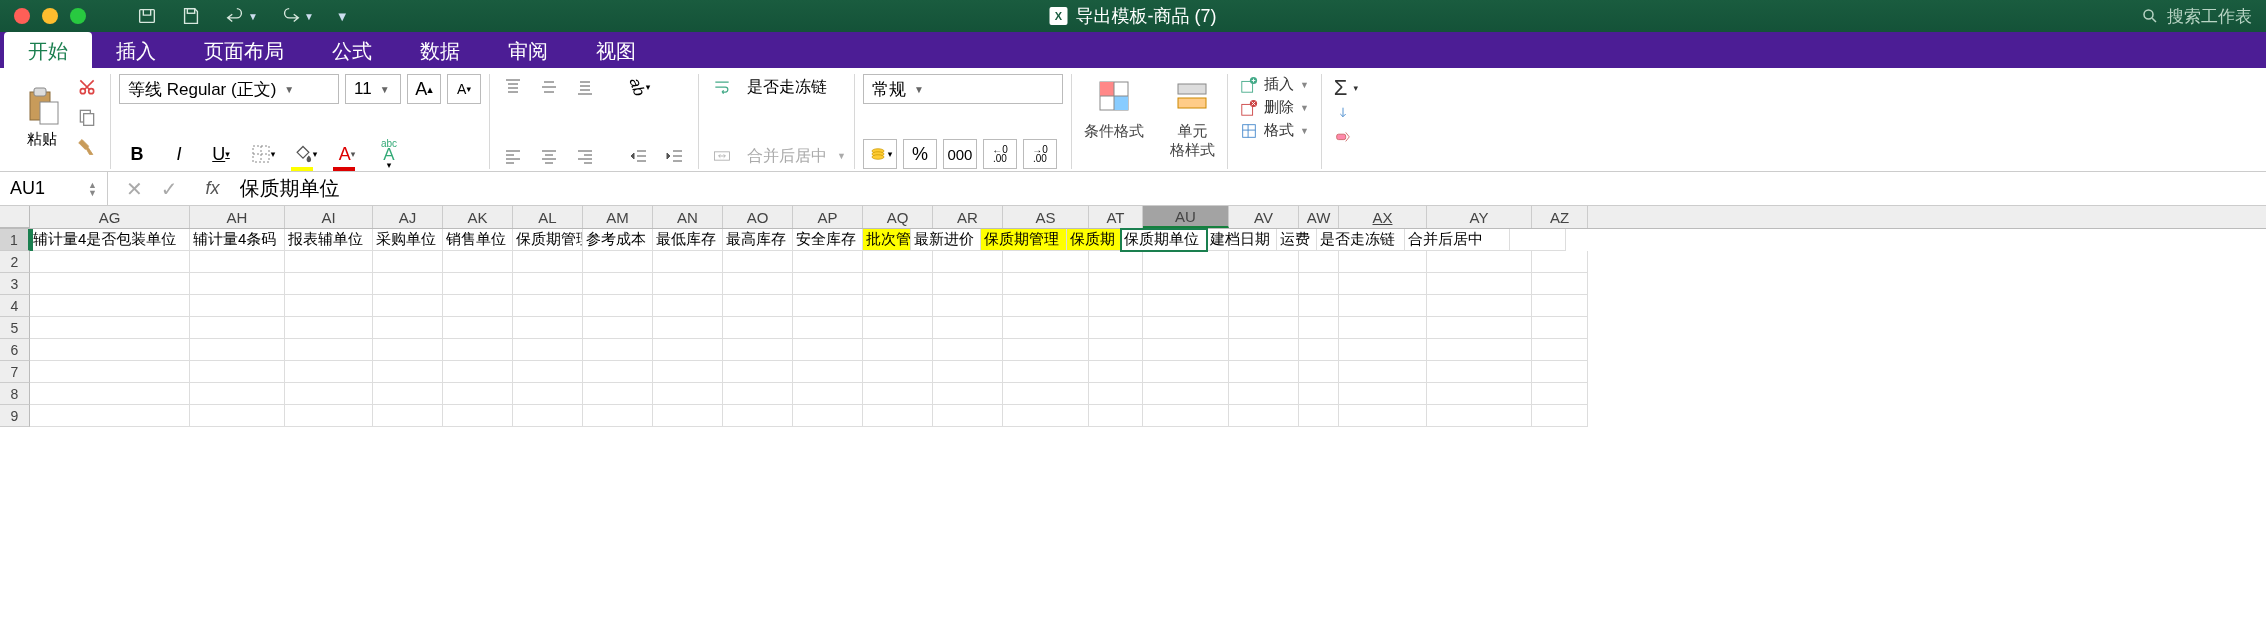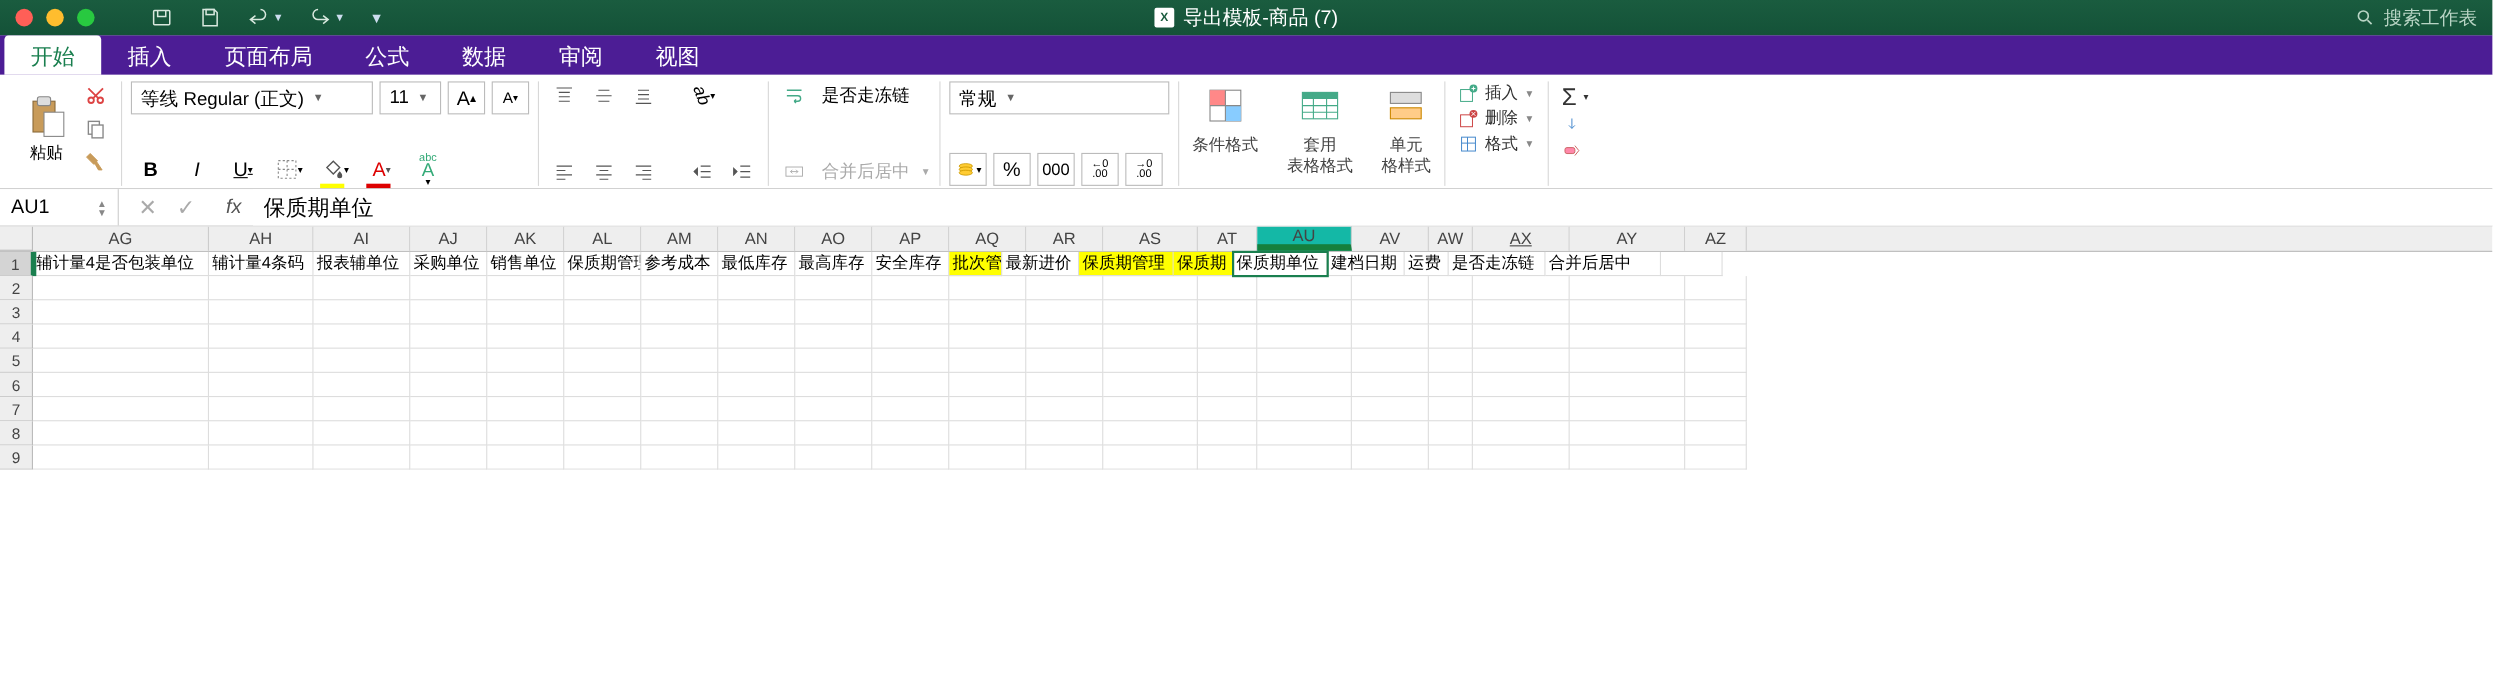--- a/index.html
+++ b/index.html
@@ -42,21 +42,21 @@
 .namebox{width:108px;height:100%;border-right:1px solid #ccc;display:flex;align-items:center;padding:0 10px;font-size:18px;justify-content:space-between}
 .namebox .sp{display:flex;flex-direction:column;font-size:9px;color:#888;line-height:8px}
 .fbtns{display:flex;align-items:center;gap:18px;padding:0 18px;color:#aaa;font-size:20px}
 .fx{font-style:italic;font-size:18px;color:#555;padding:0 10px}
 .finput{flex:1;padding:0 10px;font-size:20px;border:none;outline:none;height:100%}
 
 .sheet{position:relative;overflow:hidden}
 .colhdr{display:flex;height:23px;background:#eee;border-bottom:1px solid #bbb}
 .corner{width:30px;background:#eee;border-right:1px solid #bbb;border-bottom:1px solid #bbb}
 .ch{border-right:1px solid #ccc;text-align:center;font-size:15px;color:#444;display:flex;align-items:center;justify-content:center;background:#eee}
-.ch.sel{background:#14b8a6;border-bottom:6px solid #15803d}
+.ch.sel{background:#a3a3a3;border-bottom:2px solid #15803d}
 .rows{display:flex;flex-direction:column}
 .rw{display:flex;height:22px}
 .rh{width:30px;background:#eee;border-right:1px solid #bbb;border-bottom:1px solid #ccc;text-align:center;font-size:14px;color:#444;display:flex;align-items:center;justify-content:center}
 .rh.sel{background:#d4d4d4;border-right:2px solid #1a7f4f}
 .cell{border-right:1px solid #ddd;border-bottom:1px solid #ddd;font-size:15px;padding:1px 3px;white-space:nowrap;overflow:hidden;display:flex;align-items:center}
 .cell.yel{background:#ffff00}
 .cell.sel{outline:2px solid #1a7f4f;outline-offset:-1px;z-index:2}
 .leftedge{position:absolute;left:30px;top:23px;width:3px;height:22px;background:#1a7f4f;z-index:3}
 </style>
 </head>
@@ -298,29 +298,20 @@
   <div class="grp">
     <div class="row" style="align-items:flex-start;gap:18px">
       <div class="bigbtn">
           <svg viewBox="0 0 40 40">
             <rect x="6" y="6" width="28" height="28" fill="#fff" stroke="#888"></rect>
             <rect x="6" y="6" width="14" height="14" fill="#f88"></rect>
             <rect x="20" y="20" width="14" height="14" fill="#8cf"></rect>
             <path d="M6 20h28M20 6v28" stroke="#888"></path>
           </svg>
           <span class="lbl">条件格式</span>
-        </div>
-      <div class="bigbtn">
-          <svg viewBox="0 0 40 40">
-            <rect x="4" y="8" width="32" height="24" fill="#fff" stroke="#4a8"></rect>
-            <rect x="4" y="8" width="32" height="6" fill="#4a8"></rect>
-            <path d="M4 20h32M4 26h32M14 8v24M26 8v24" stroke="#4a8"></path>
-          </svg>
-          <span class="lbl" style="white-space:pre">套用
-表格格式</span>
         </div>
       <div class="bigbtn">
           <svg viewBox="0 0 40 40">
             <rect x="6" y="8" width="28" height="10" fill="#ddd" stroke="#888"></rect>
             <rect x="6" y="22" width="28" height="10" fill="#fc8" stroke="#c80"></rect>
           </svg>
           <span class="lbl" style="white-space:pre">单元
 格样式</span>
         </div>
     </div>

